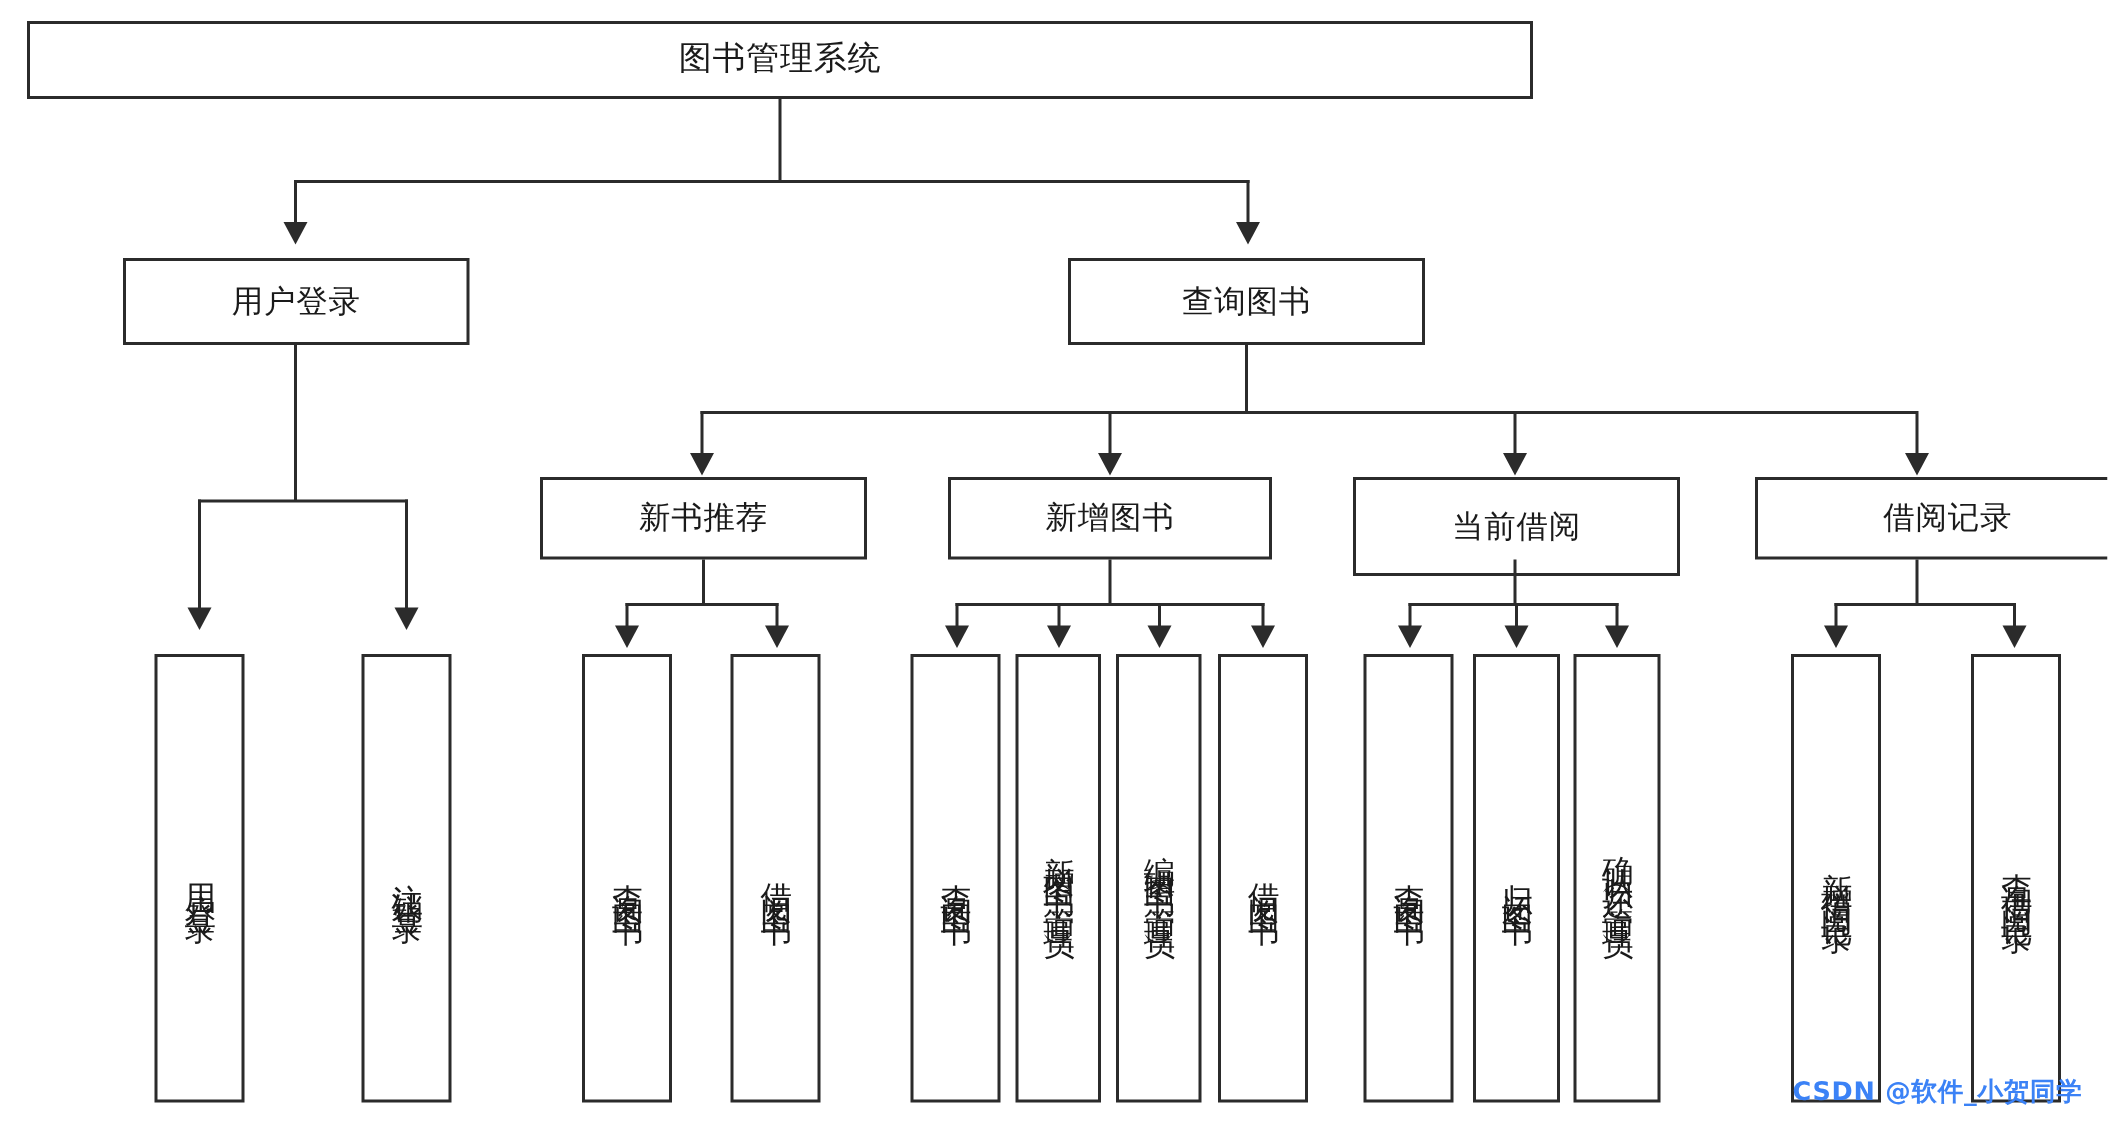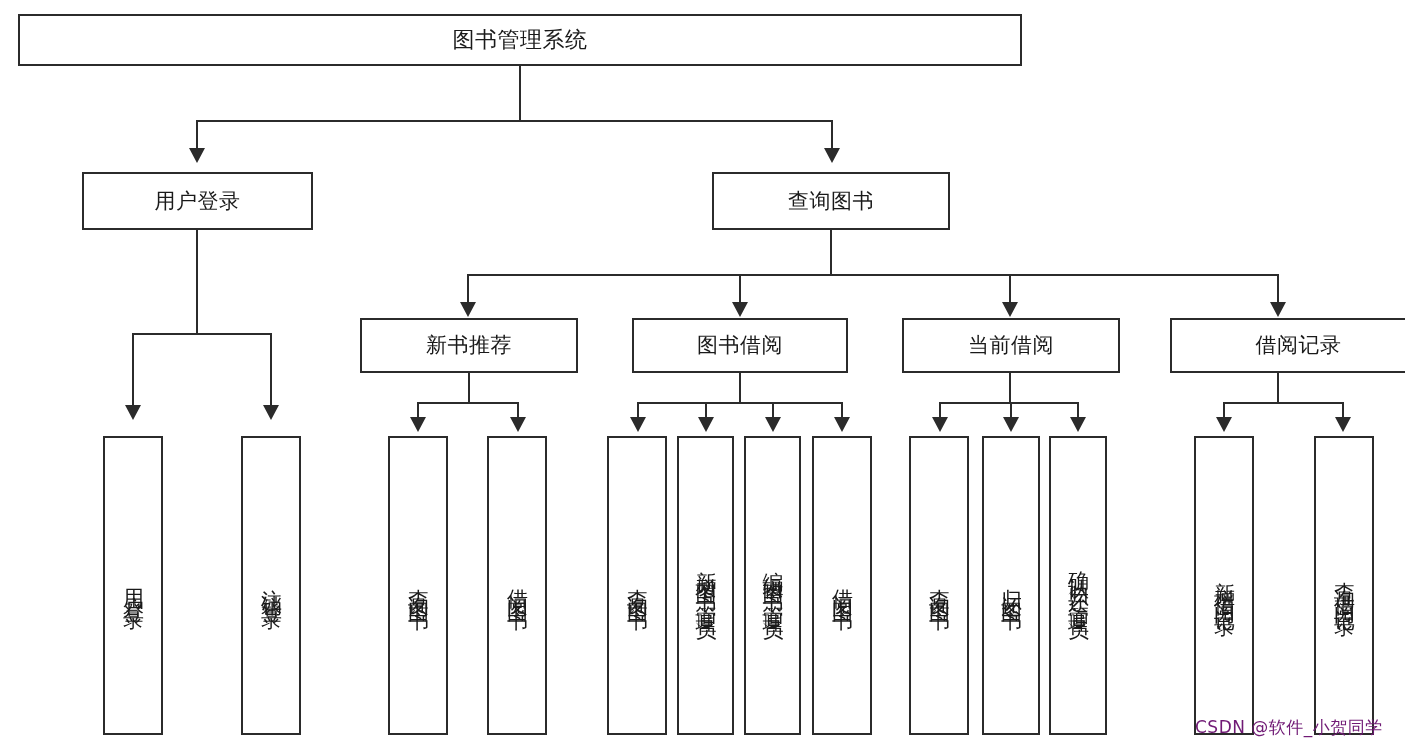--- a/index.html
+++ b/index.html
@@ -59,24 +59,25 @@
   .arrow {
     position: absolute;
     width: 0;
     height: 0;
     border-left: 8px solid transparent;
     border-right: 8px solid transparent;
     border-top: 15px solid #2b2b2b;
   }
   .watermark {
     position: absolute;
-    color: #701a75;
+    color: #3b82f6;
     font-size: 17px;
     white-space: nowrap;
     letter-spacing: 0.5px;
+    font-weight: bold;
   }
 </style>
 </head>
 <body>
 
 <div id="canvas">
 
   <div class="node root" style="left:18px; top:14px; width:1004px; height:52px;">
     <span class="label">图书管理系统</span>
   </div>
@@ -112,23 +113,23 @@
   <div class="arrow" style="left:732px; top:302px;"></div>
   <div class="vline" style="left:1009px; top:274px; width:2px; height:30px;"></div>
   <div class="arrow" style="left:1002px; top:302px;"></div>
   <div class="vline" style="left:1277px; top:274px; width:2px; height:30px;"></div>
   <div class="arrow" style="left:1270px; top:302px;"></div>
 
   <div class="node lvl2" style="left:360px; top:318px; width:218px; height:55px;">
     <span class="label">新书推荐</span>
   </div>
   <div class="node lvl2" style="left:632px; top:318px; width:216px; height:55px;">
-    <span class="label">图书借阅</span>
-  </div>
-  <div class="node lvl2" style="left:902px; top:318px; width:218px; height:55px;">
+    <span class="label">新增图书</span>
+  </div>
+  <div class="node lvl2" style="left:902px; top:318px; width:218px; height:66px;">
     <span class="label">当前借阅</span>
   </div>
   <div class="node lvl2" style="left:1170px; top:318px; width:257px; height:55px;">
     <span class="label">借阅记录</span>
   </div>
 
   <div class="vline" style="left:468px; top:373px; width:2px; height:30px;"></div>
   <div class="hline" style="left:417px; top:402px; width:102px; height:2px;"></div>
   <div class="vline" style="left:417px; top:402px; width:2px; height:17px;"></div>
   <div class="arrow" style="left:410px; top:417px;"></div>

